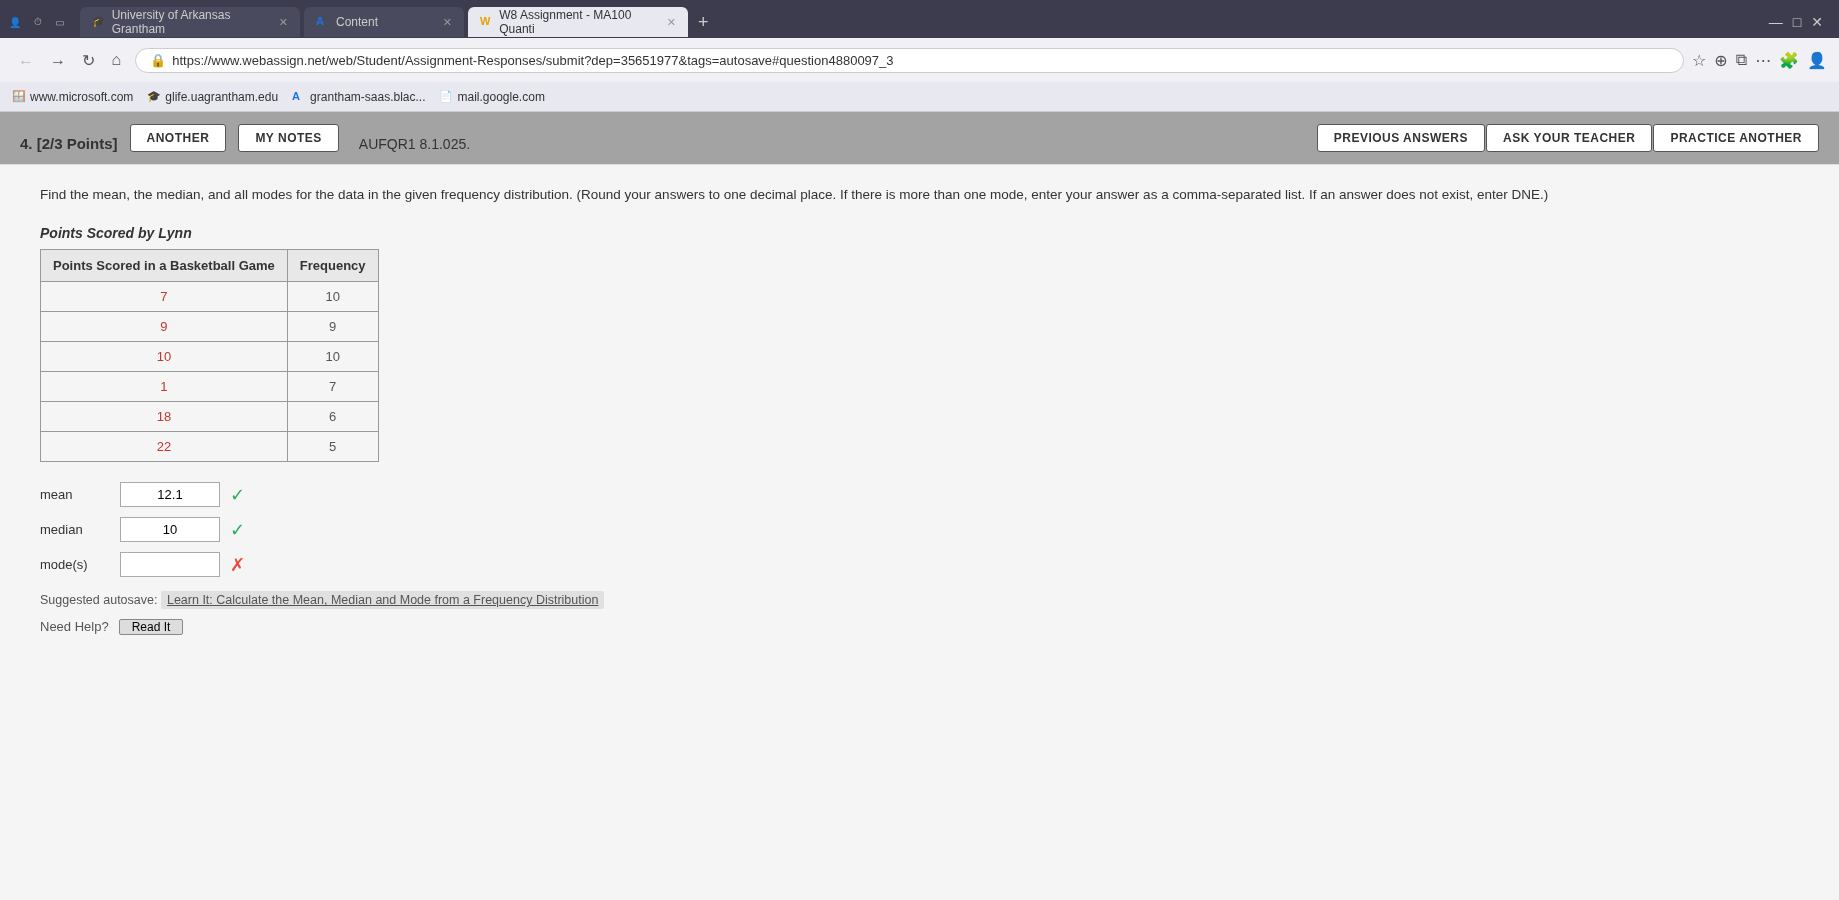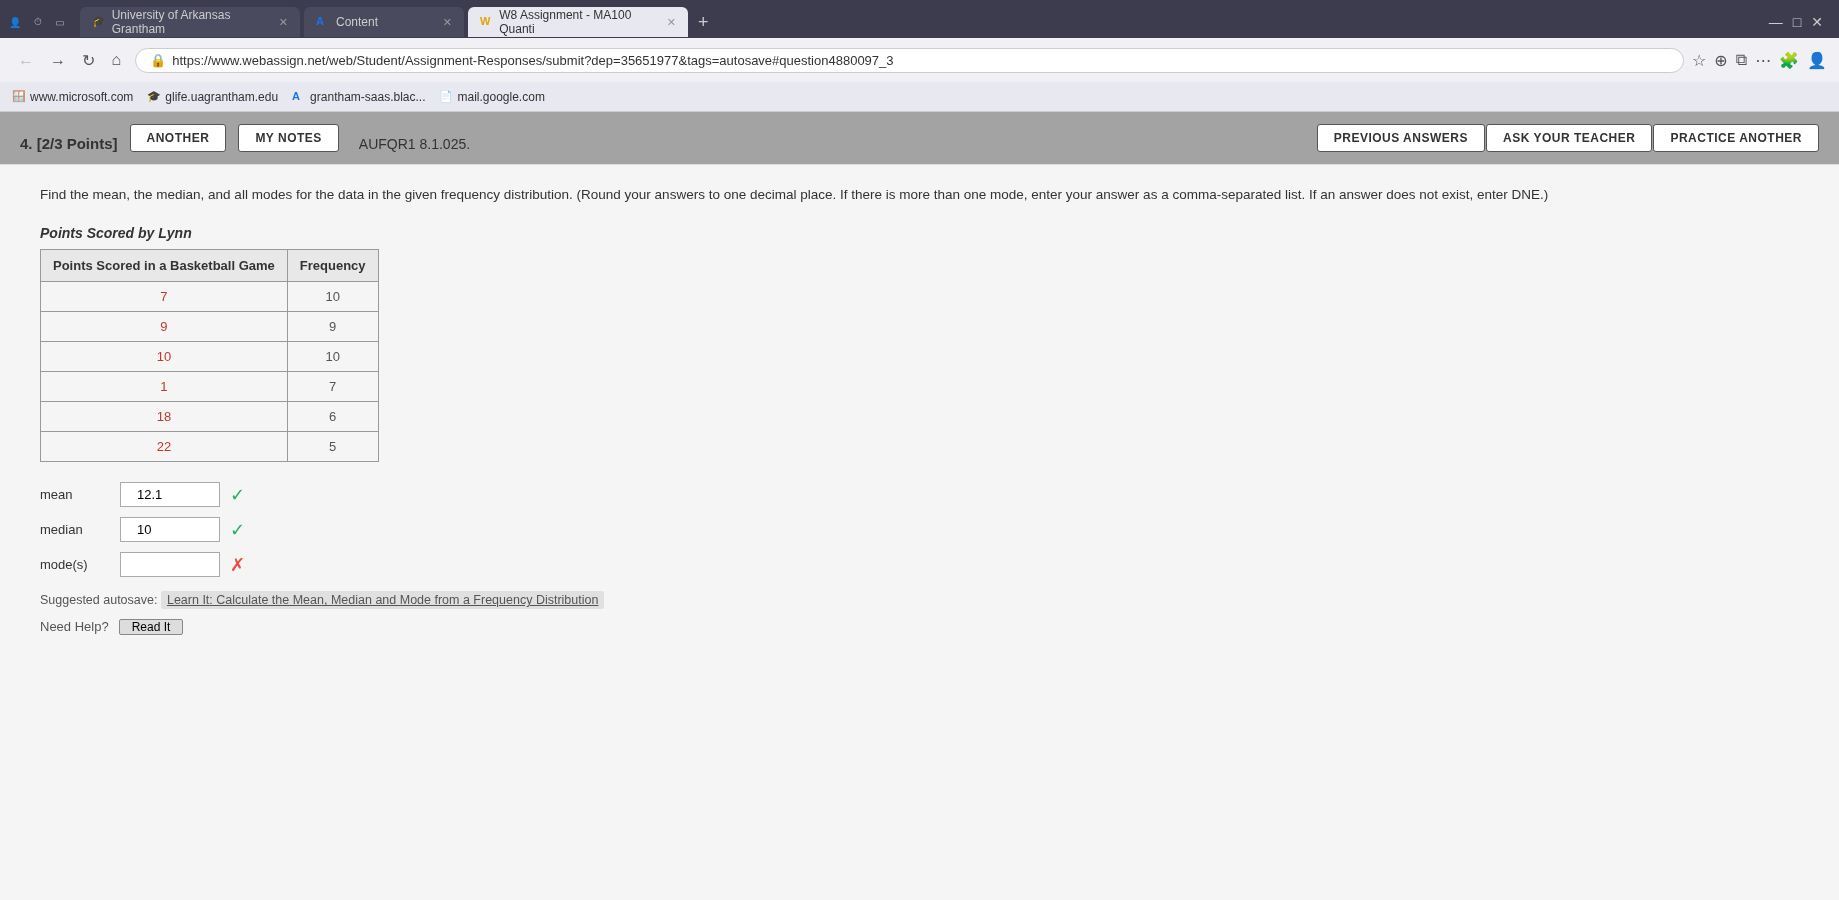--- a/index.html
+++ b/index.html
@@ -283,24 +283,25 @@
     }
 
     .answer-label {
       width: 70px;
       font-size: 13px;
       color: #333;
     }
 
     .answer-input {
       width: 100px;
-      padding: 4px 16px;
+      padding: 4px 8px;
       border: 1px solid #aaa;
       font-size: 13px;
       background: white;
+      text-align: center;
     }
 
     .check-icon {
       color: #27ae60;
       font-size: 18px;
     }
 
     .cross-icon {
       color: #e74c3c;
       font-size: 18px;

